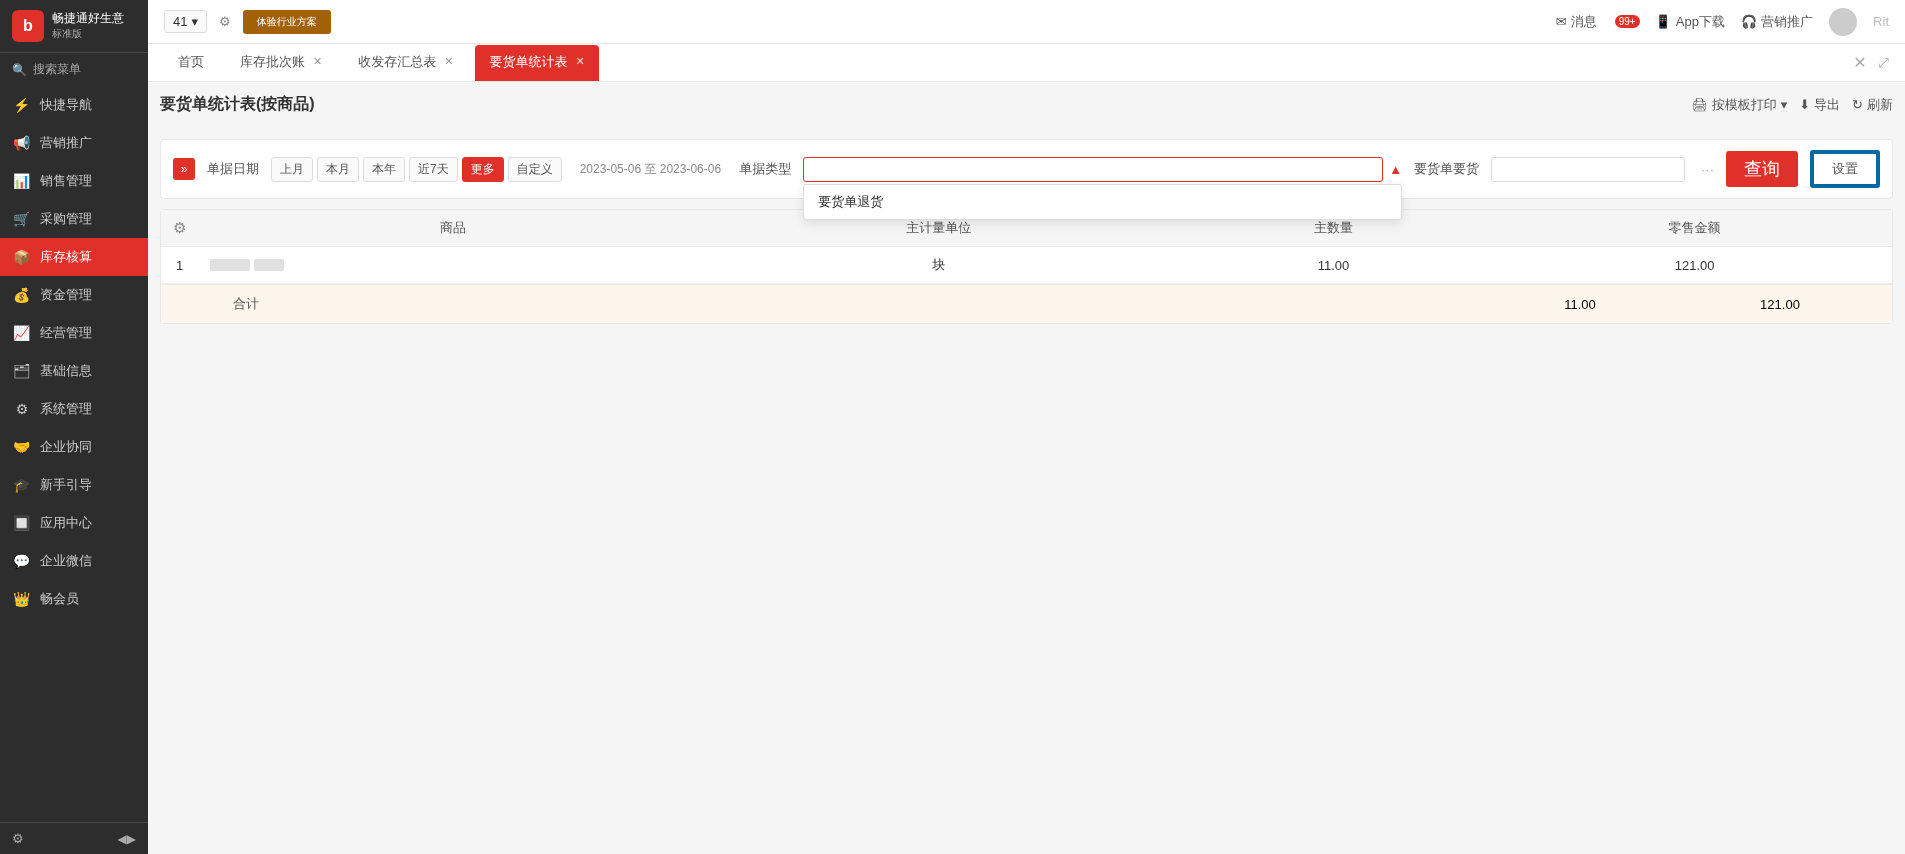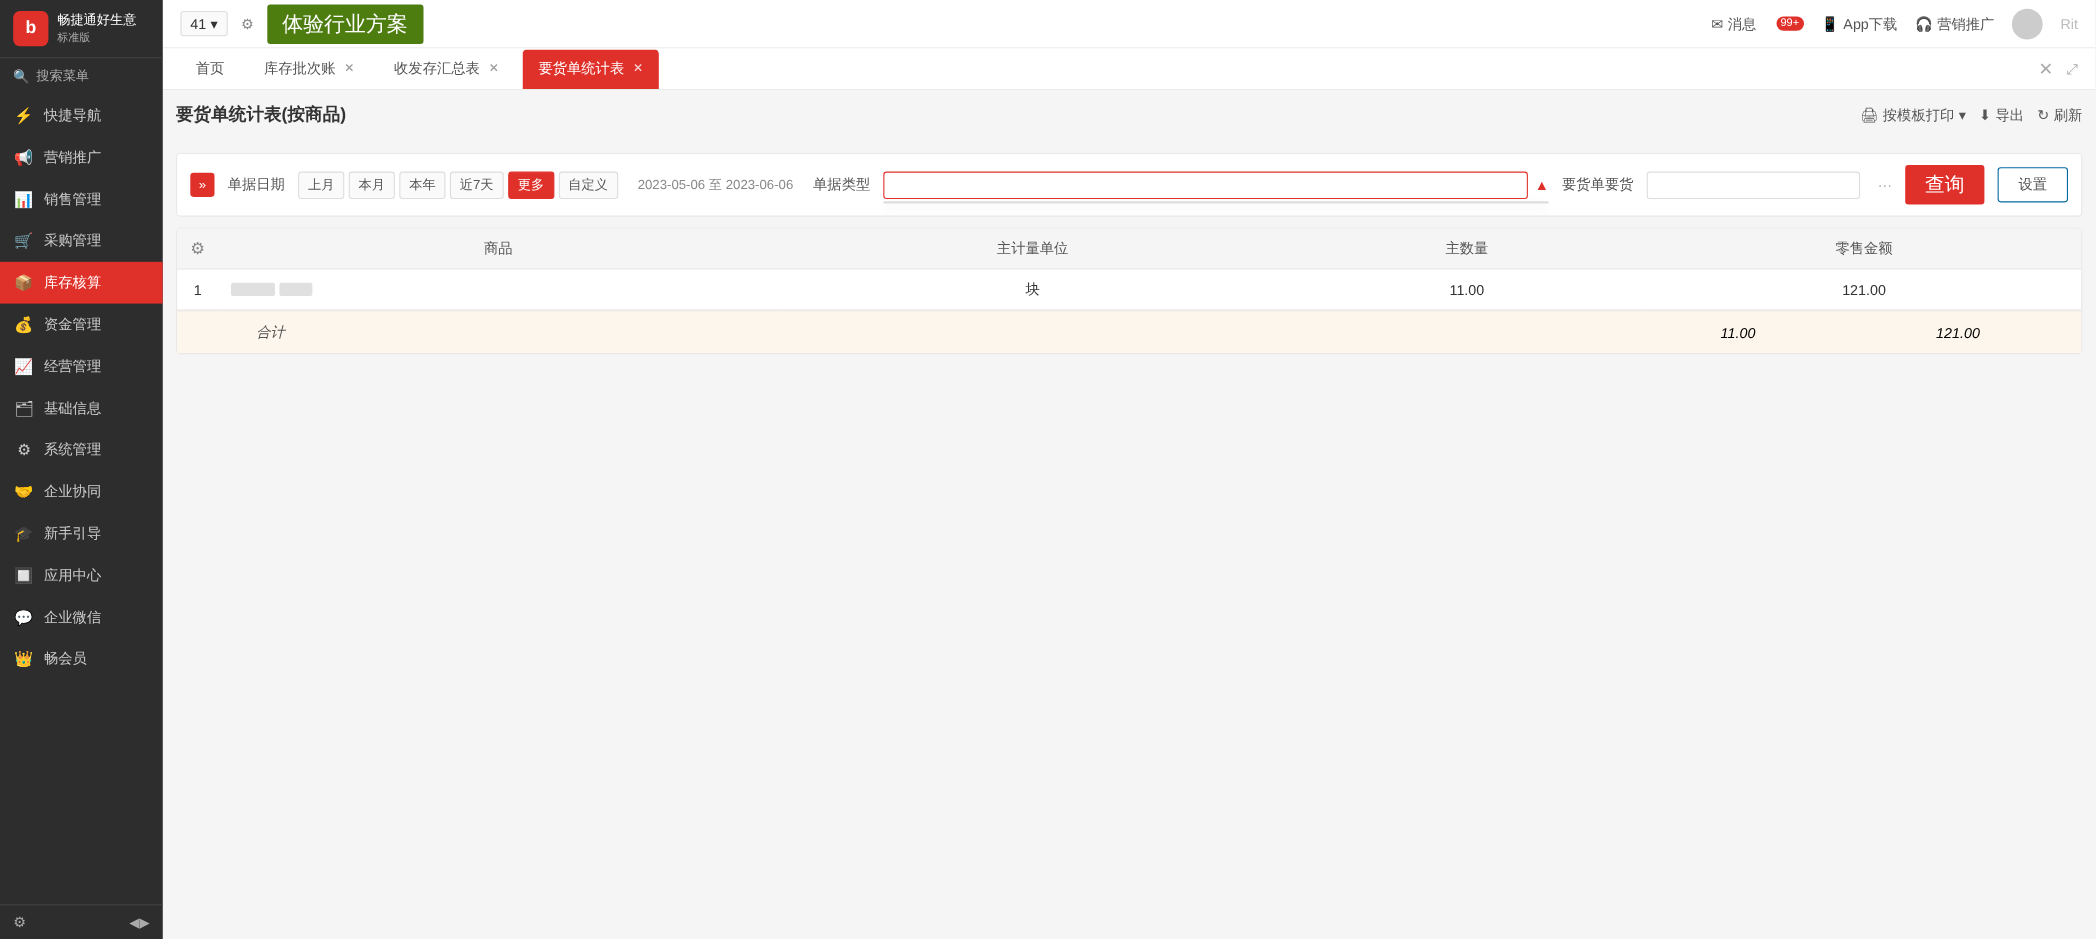--- a/index.html
+++ b/index.html
@@ -92,27 +92,27 @@
       gap: 4px;
       font-size: 13px;
       color: #333;
       cursor: pointer;
       border: 1px solid #ddd;
       padding: 3px 8px;
       border-radius: 3px;
       background: #fafafa;
     }
     .trial-btn {
-      background: #4d7c0f;
+      background: #a16207;
       color: #fff;
       border: none;
       padding: 5px 14px;
       border-radius: 3px;
       cursor: pointer;
-      font-size: 19px;
+      font-size: 10px;
     }
     .header-right { display: flex; align-items: center; gap: 16px; color: #555; font-size: 13px; }
     .header-right-item { display: flex; align-items: center; gap: 4px; cursor: pointer; }
     .badge {
       background: #e0302a;
       color: #fff;
       font-size: 10px;
       padding: 1px 4px;
       border-radius: 8px;
       margin-left: 14px;
@@ -263,21 +263,21 @@
     .query-btn {
       background: #e0302a;
       color: #fff;
       border: none;
       padding: 6px 18px;
       border-radius: 3px;
       cursor: pointer;
       font-size: 18px;
     }
     .settings-btn {
-      border: 1px solid #0369a1;
+      border: 4px solid #0369a1;
       background: #fff;
       padding: 6px 18px;
       border-radius: 3px;
       cursor: pointer;
       font-size: 13px;
       color: #555;
       text-align: right;
     }
 
     
@@ -311,21 +311,20 @@
     }
     .col-settings { color: #888; cursor: pointer; font-size: 15px; }
 
     
     .table-footer {
       background: #fdf6ec;
       border-top: 1px solid #e8e8e8;
       display: flex;
       align-items: center;
       padding: 10px 12px;
-      font-style: italic;
     }
     .total-label { color: #555; font-size: 13px; padding-left: 60px; }
 
     
     .product-placeholder {
       display: flex; gap: 4px; align-items: center;
     }
     .placeholder-bar {
       height: 12px; background: #e0e0e0; border-radius: 2px;
     }
@@ -495,20 +494,21 @@
           <button class="date-btn">自定义</button>
         </div>
         <span class="date-input">2023-05-06 至 2023-06-06</span>
 
         <span class="filter-label">单据类型</span>
         <div class="filter-select-wrap" style="position:relative;">
           <input class="filter-select" value="" style="border-color: rgb(224, 48, 42);">
           <span class="dropdown-arrow">▲</span>
 
           <div class="dropdown-menu">
+            <div class="dropdown-option">要货单退货</div>
           </div>
         </div>
 
         <span class="warehouse-label">要货单要货</span>
         <input class="warehouse-select" value="" style="">
         <span class="more-btn">···</span>
 
         <button class="query-btn">查询</button>
         <button class="settings-btn">设置</button>
       </div>

